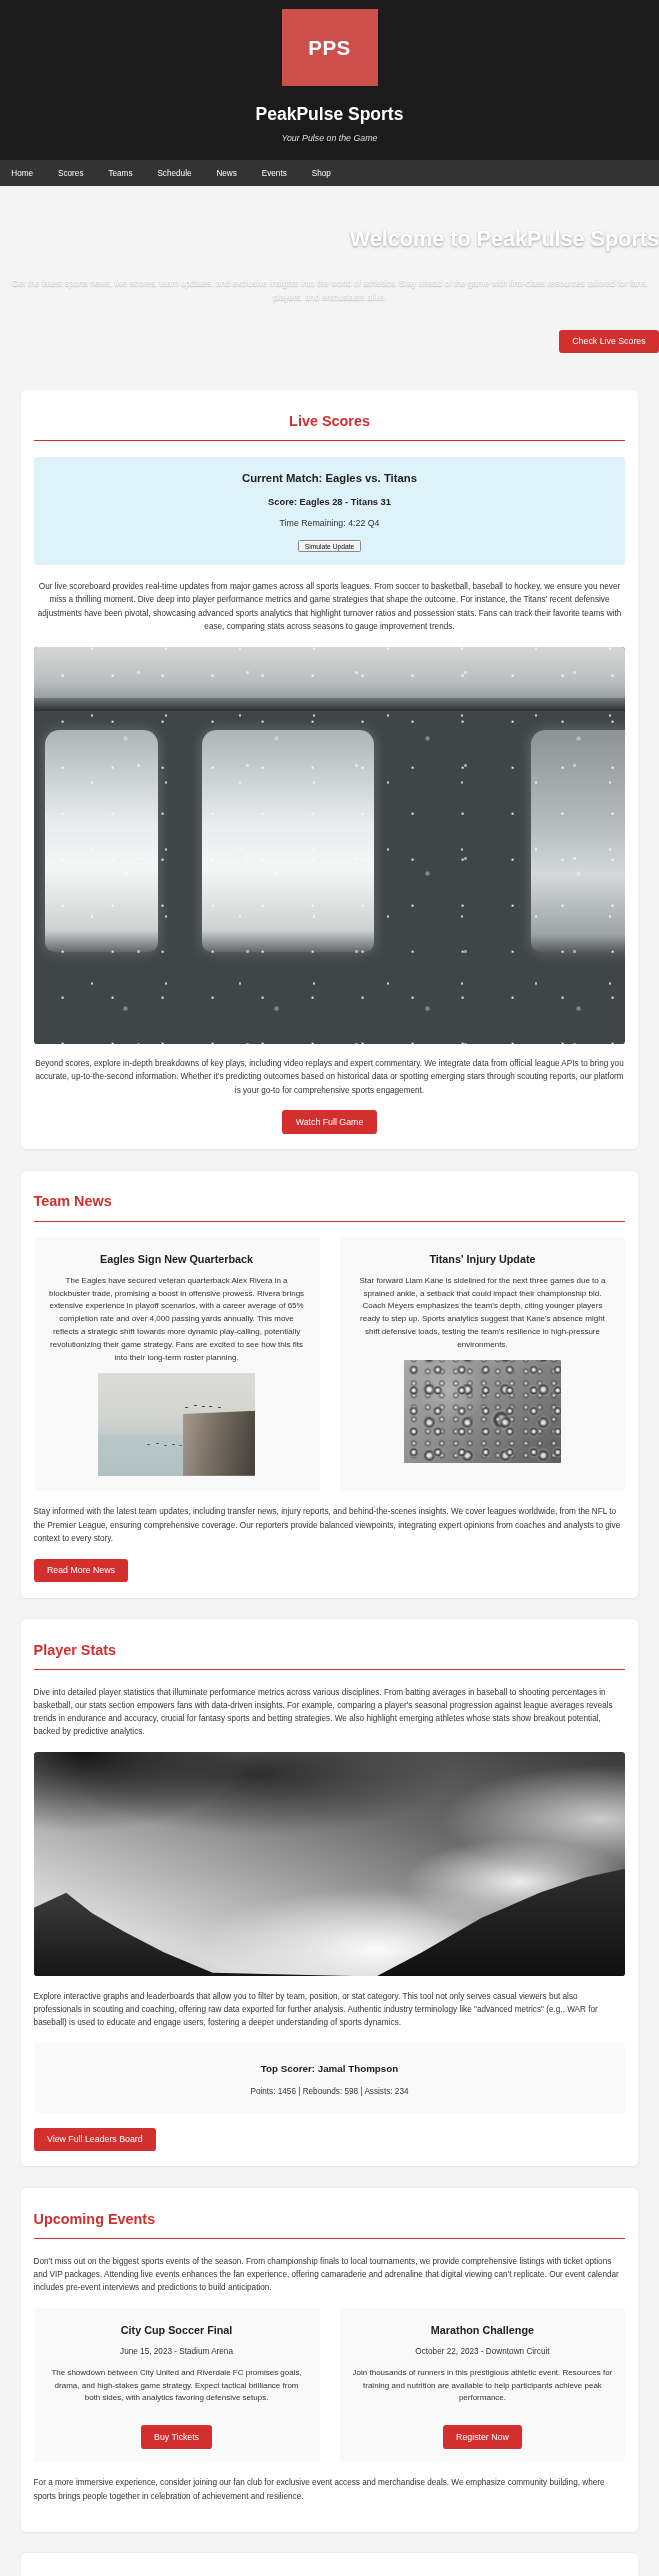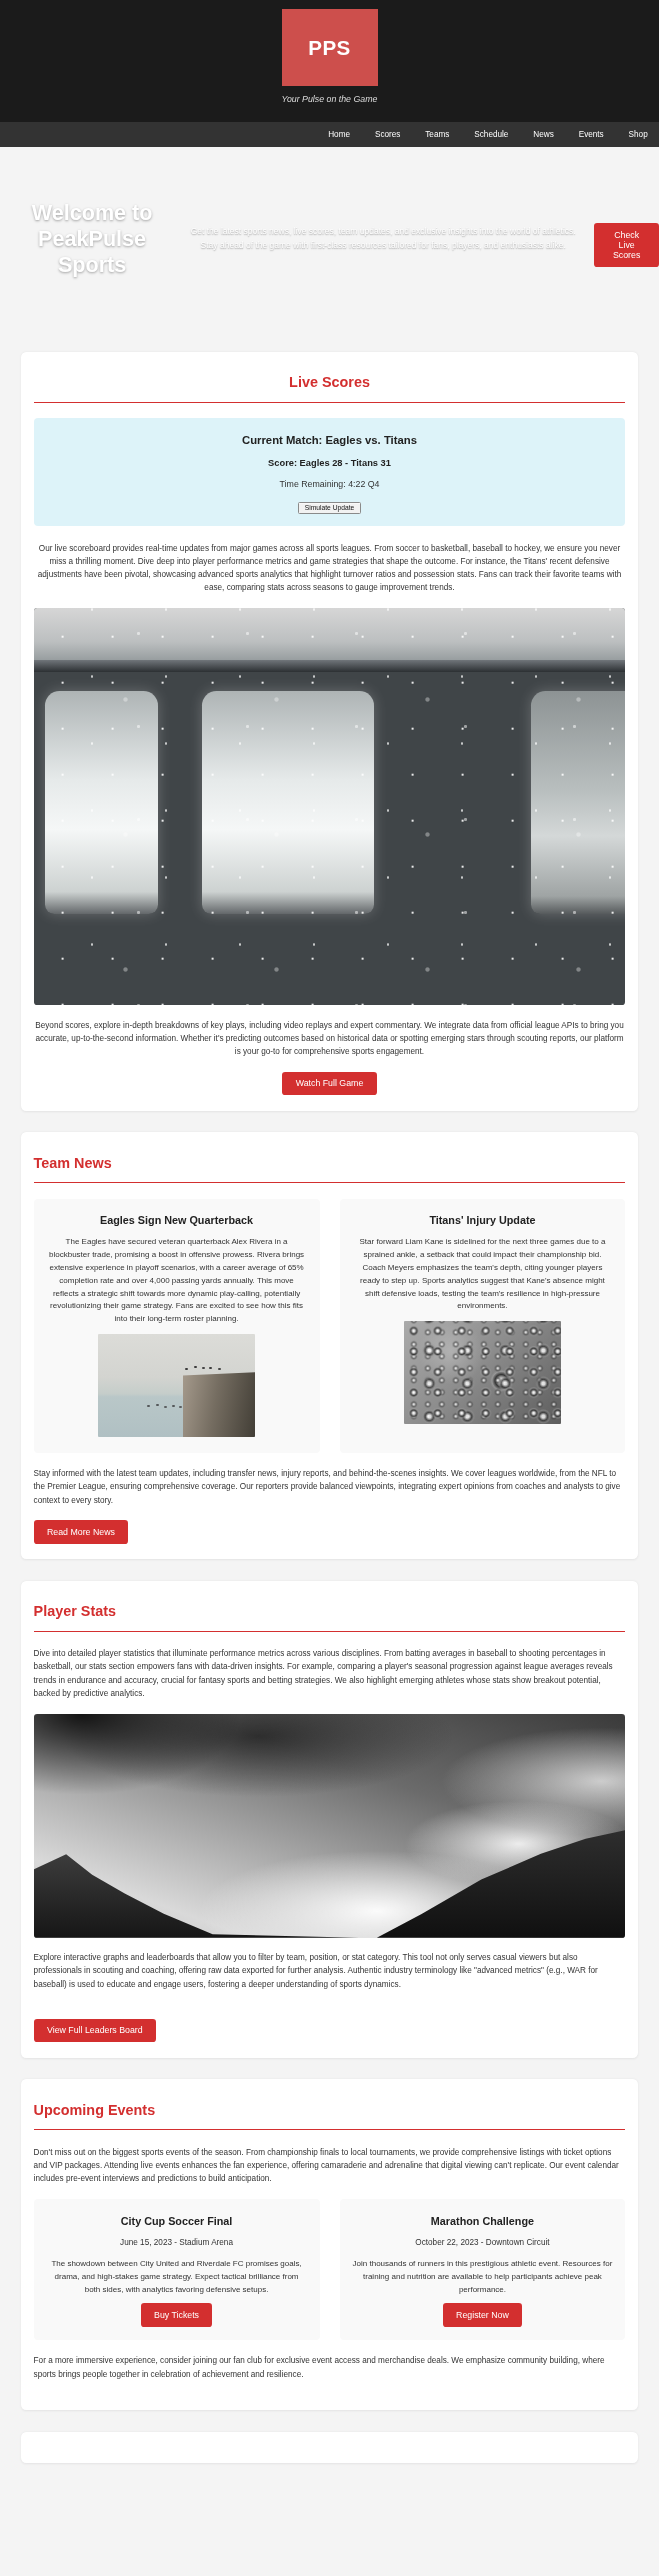--- a/index.html
+++ b/index.html
@@ -29,35 +29,35 @@
     margin: 17.5px 0 0;
   }
   .site-tagline {
     color: #ddd; font-style: italic; font-size: 8.8px;
     margin: 8.2px 0 0;
   }
 
   
   .main-nav {
     background: #333;
-    text-align: right;
+    text-align: left;
     padding: 8.2px 0;
   }
   .main-nav a {
     color: #fff; text-decoration: none;
     font-size: 8.2px; margin: 0 11.3px;
   }
 
   
   .hero {
     position: relative;
     height: 195px;
     overflow: hidden;
-    display: flex; flex-direction: row;
-    align-items: center; justify-content: center;
+    display: flex; flex-direction: column;
+    align-items: flex-end; justify-content: center;
     text-align: center; color: #fff; gap: 12px;
   }
   .hero-bg {
     position: absolute; inset: -7.2px;
     filter: blur(1.5px);
     background:
       radial-gradient(ellipse 45% 40% at 12% 92%, rgba(20,20,20,0.85), transparent 60%),
       radial-gradient(ellipse 55% 35% at 45% 100%, rgba(50,50,50,0.75), transparent 60%),
       radial-gradient(ellipse 40% 30% at 72% 92%, rgba(245,245,245,0.55), transparent 60%),
       radial-gradient(ellipse 65% 40% at 55% 60%, rgba(230,230,230,0.45), transparent 65%),
@@ -234,29 +234,30 @@
     background-position: 1.5px 2.6px, 9.8px 14px, 4.6px 6.7px;
   }
 
   
   .stat-card { text-align: center; padding: 14.4px 10.3px 9.3px; }
   .stat-title { font-size: 9.8px; font-weight: bold; color: #222; margin: 6.2px 0 12.4px; }
   .stat-line  { font-size: 8.2px; color: #333; margin: 0 0 8.2px; }
 
   .event-card { text-align: center; padding: 12.4px 12.4px 13.4px; }
   .event-date { font-size: 8.2px; color: #333; margin: 0 0 11.3px; text-align: center; }
-  .event-card .body { margin-bottom: 7px; }
+  .event-card .body { margin-bottom: 20px; }
 </style>
 </head>
 <body>
 
 <header class="site-header">
   <div class="logo-box">
     <span>PPS</span>
   </div>
+  <h1 class="site-title">PeakPulse Sports</h1>
   <p class="site-tagline">Your Pulse on the Game</p>
 </header>
 
 <nav class="main-nav">
   <a href="#">Home</a>
   <a href="#">Scores</a>
   <a href="#">Teams</a>
   <a href="#">Schedule</a>
   <a href="#">News</a>
   <a href="#">Events</a>
@@ -325,20 +326,24 @@
   <hr class="redline">
   <p class="para">Dive into detailed player statistics that illuminate performance metrics across various disciplines. From batting averages in baseball to shooting percentages in basketball, our stats section empowers fans with data-driven insights. For example, comparing a player's seasonal progression against league averages reveals trends in endurance and accuracy, crucial for fantasy sports and betting strategies. We also highlight emerging athletes whose stats show breakout potential, backed by predictive analytics.</p>
 
   <div class="big-img img-clouds">
     <div class="ridge-left"></div>
     <div class="ridge-right"></div>
   </div>
 
   <p class="para">Explore interactive graphs and leaderboards that allow you to filter by team, position, or stat category. This tool not only serves casual viewers but also professionals in scouting and coaching, offering raw data exported for further analysis. Authentic industry terminology like "advanced metrics" (e.g., WAR for baseball) is used to educate and engage users, fostering a deeper understanding of sports dynamics.</p>
   <div class="row">
+    <div class="subcard stat-card">
+      <p class="stat-title">Top Scorer: Jamal Thompson</p>
+      <p class="stat-line">Points: 1456 | Rebounds: 598 | Assists: 234</p>
+    </div>
   </div>
   <button class="btn">View Full Leaders Board</button>
 </section>
 
 <section class="card">
   <h2 class="section-title">Upcoming Events</h2>
   <hr class="redline">
   <p class="para">Don't miss out on the biggest sports events of the season. From championship finals to local tournaments, we provide comprehensive listings with ticket options and VIP packages. Attending live events enhances the fan experience, offering camaraderie and adrenaline that digital viewing can't replicate. Our event calendar includes pre-event interviews and predictions to build anticipation.</p>
   <div class="row">
     <div class="subcard event-card">

